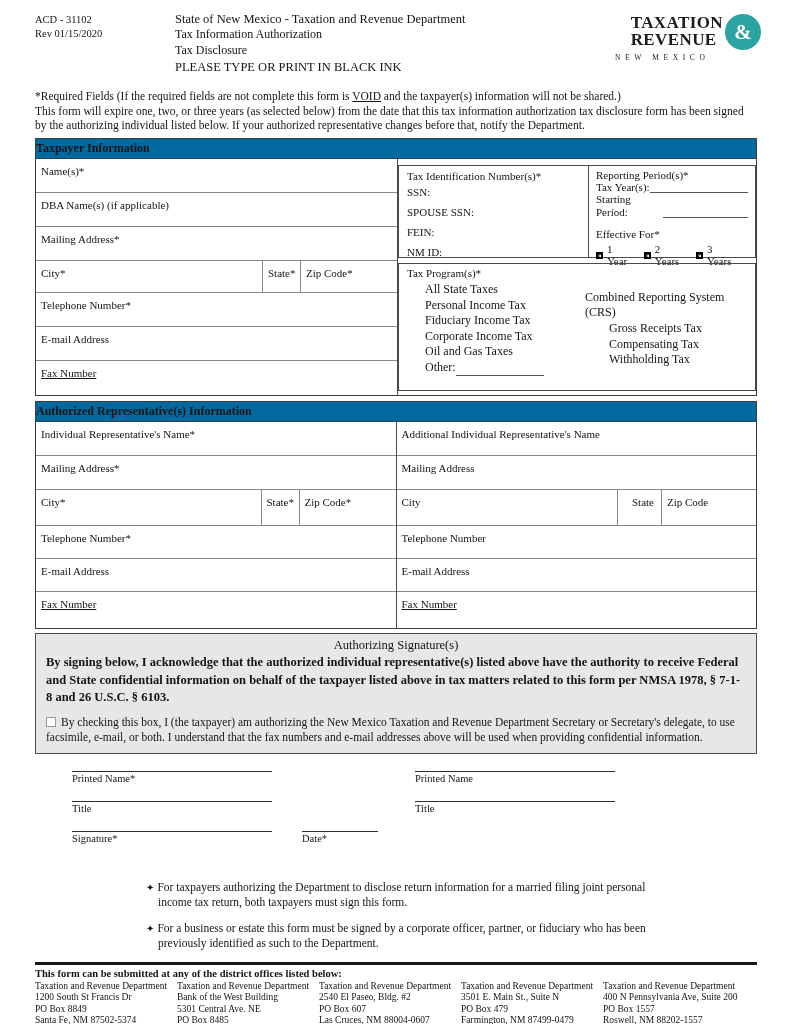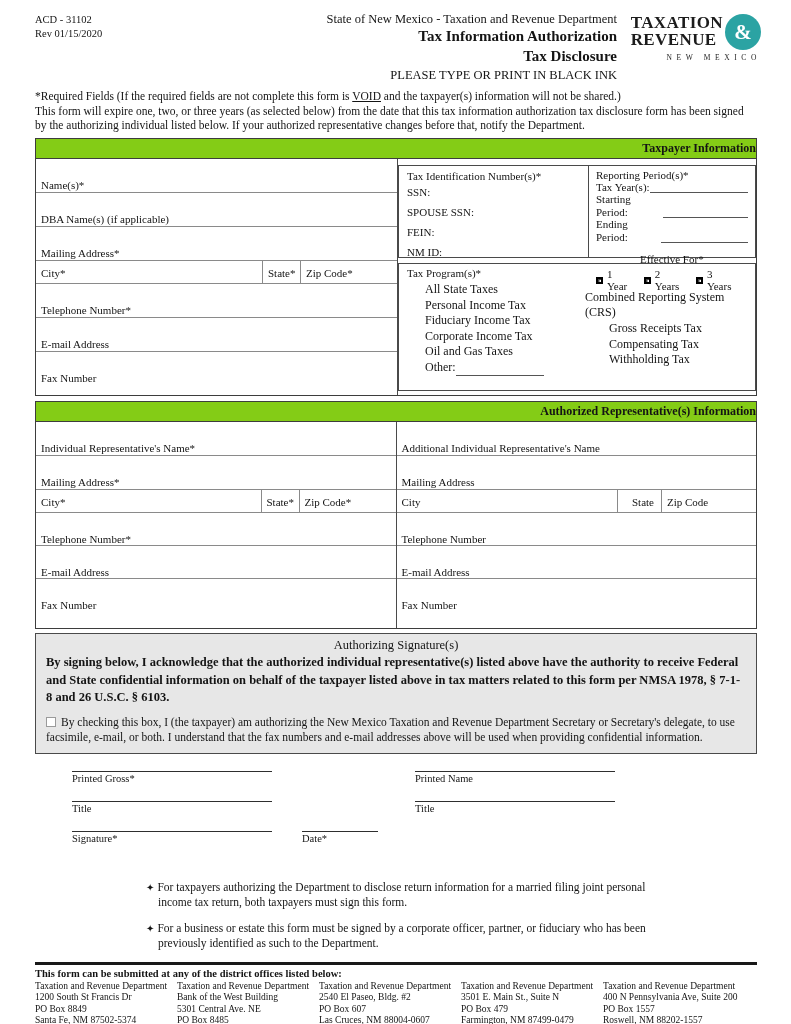--- a/index.html
+++ b/index.html
@@ -7,63 +7,63 @@
   body {
     width:791px; height:1024px; background:#ffffff; color:#141414;
     font-family:"Liberation Serif","DejaVu Serif",serif;
     overflow:hidden;
   }
   .page { width:791px; height:1024px; padding:12px 34px 0 35px; position:relative; }
 
   
   .hdr { position:relative; height:76px; }
   .hdr-meta { position:absolute; left:0; top:1px; font-size:10.5px; line-height:1.35; }
-  .hdr-center { text-align:right; padding:0 140px; }
+  .hdr-center { text-align:left; padding:0 140px; }
   .agency { font-size:12.5px; }
-  .t1 { font-size:15px; font-weight:bold; line-height:1.32; }
+  .t1 { font-size:12px; font-weight:normal; line-height:1.32; }
   .instr { font-size:12.5px; margin-top:1px; }
   .hdr-logo { position:absolute; right:-4px; top:2px; width:152px; }
   .logo-row { display:flex; align-items:center; justify-content:flex-end; }
   .logo-words { font-weight:bold; font-size:17px; line-height:0.98; letter-spacing:0.4px; color:#1c1c1c; text-align:left; }
   .logo-circle { width:36px; height:36px; border-radius:50%; background:#2ba3a3; color:#fff;
     display:flex; align-items:center; justify-content:center; font-size:21px; font-weight:bold; margin-left:2px; }
-  .logo-nm { font-size:7.5px; letter-spacing:4.6px; margin-top:3px; text-align:right; padding-left:6px; color:#1c1c1c; }
+  .logo-nm { font-size:7.5px; letter-spacing:4.6px; margin-top:3px; text-align:left; padding-left:6px; color:#1c1c1c; }
 
   .req-note { font-size:11.5px; margin-top:2px; }
   .void { text-decoration:underline; }
   .expire { font-size:11.5px; line-height:1.26; margin-top:2px; }
 
   
   .sec { border:1.3px solid #3d3d3d; margin-top:5px; }
-  .sec-hdr { background:#84cc16; border-bottom:1.3px solid #3d3d3d; text-align:right;
+  .sec-hdr { background:#0369a1; border-bottom:1.3px solid #3d3d3d; text-align:left;
     font-weight:bold; font-size:12px; padding:2px 0; }
 
   .lbl { font-size:11px; }
 
   
   .tp-body { display:flex; height:236px; }
   .tp-left { width:362px; border-right:1px solid #4a4a4a; display:flex; flex-direction:column; }
-  .cell { border-bottom:1px solid #8a8a8a; padding:16px 5px; }
+  .cell { border-bottom:1px solid #8a8a8a; padding:2px 5px; }
   .h34 { height:34px; } .h32 { height:32px; }
   .rowflex { display:flex; padding:0; }
   .subcell { padding:2px 5px; height:100%; }
   .bl { border-left:1px solid #8a8a8a; }
   .grow { flex:1; }
-  .last { border-bottom:none; flex:1; }
+  .last { border-bottom:none; flex:1;text-decoration:underline; }
 
   .tp-right { flex:1; display:flex; flex-direction:column; padding:6px 0 4px 0; }
   .tp-top { display:flex; border:1px solid #4a4a4a; height:93px; }
   .taxid { width:190px; border-right:1px solid #4a4a4a; padding:4px 8px; }
   .taxid-title { font-size:11px; margin-bottom:4px; }
   .taxid-item { font-size:11px; height:20px; }
   .reporting { flex:1; padding:3px 7px 0 7px; font-size:11px; }
   .rep-line { display:flex; align-items:flex-end; line-height:12.5px; }
   .uline { display:inline-block; border-bottom:1px solid #555; height:11px; }
   .uflex { flex:1; }
-  .effective { margin-top:10px; line-height:13px;margin-left:44px; }
+  .effective { margin-top:10px; line-height:13px; }
   .cbrow { display:flex; align-items:center; margin-top:2px; }
   .cbx { width:7px; height:7px; border:2px solid #000; background:#fff;
     box-shadow:inset 1.5px 1px 0 #444; display:inline-block; margin-right:4px; }
   .cbitem { display:flex; align-items:center; margin-right:9px; font-size:11px; }
 
   .taxprog { flex:1; border:1px solid #4a4a4a; margin-top:5px; padding:3px 8px; }
   .tp-title { font-size:11px; }
   .prog-cols { display:flex; margin-top:3px;align-items:center; }
   .prog-left { width:178px; padding-left:18px; }
   .prog-item { font-size:12px; line-height:15.6px; }
@@ -172,24 +172,20 @@
             <div class="taxid-item"><span>NM ID:</span></div>
           </div>
           <div class="reporting">
             <div>Reporting Period(s)*</div>
             <div class="rep-line">
                 <span>Tax Year(s):</span>
                 <span class="uline uflex"></span>
               </div>
             <div class="rep-line">
                 <span>Starting Period:</span>
-                <span class="uline w88"></span>
-              </div>
-            <div class="rep-line">
-                <span>Ending Period:</span>
                 <span class="uline w88"></span>
               </div>
             <div class="effective">Effective For*</div>
             <div class="cbrow">
               <span class="cbitem">
                   <span class="cbx"></span>
                   <span>1 Year</span>
                 </span>
               <span class="cbitem">
                   <span class="cbx"></span>
@@ -261,21 +257,21 @@
   <section class="sigbox">
     <div class="sigbox-title">Authorizing Signature(s)</div>
     <div class="sigbox-bold">By signing below, I acknowledge that the authorized individual representative(s) listed above have the authority to receive Federal and State confidential information on behalf of the taxpayer listed above in tax matters related to this form per NMSA 1978, § 7-1-8 and 26 U.S.C. § 6103.</div>
     <div class="sigbox-cb"><span class="wcbx"></span><span>By checking this box, I (the taxpayer) am authorizing the New Mexico Taxation and Revenue Department Secretary or Secretary's delegate, to use facsimile, e-mail, or both. I understand that the fax numbers and e-mail addresses above will be used when providing confidential information.</span></div>
   </section>
 
   <div class="sig-area">
     <div class="sig-col">
       <div class="sig-group w200">
         <div class="sline"></div>
-        <div class="slbl">Printed Gross*</div>
+        <div class="slbl">Printed Name*</div>
       </div>
       <div class="sig-group w200">
         <div class="sline"></div>
         <div class="slbl">Title</div>
       </div>
       <div class="sig-row">
         <div class="sig-group w200">
           <div class="sline"></div>
           <div class="slbl">Signature*</div>
         </div>

